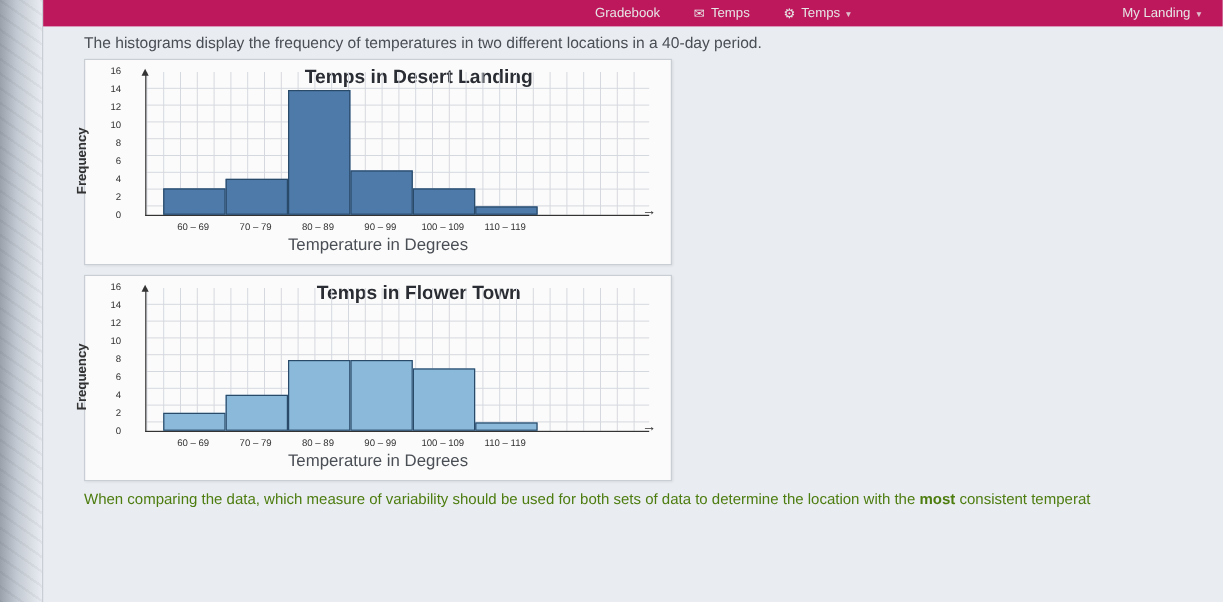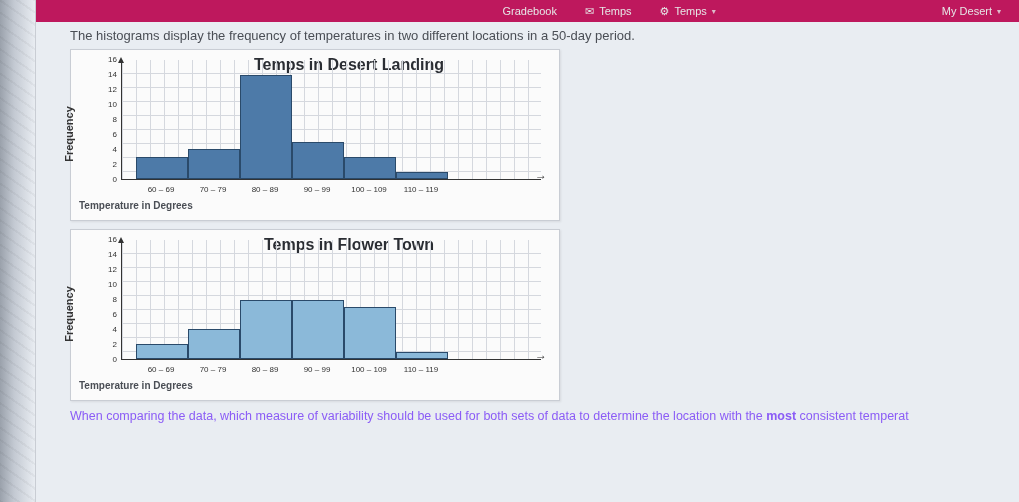--- a/index.html
+++ b/index.html
@@ -78,21 +78,21 @@
     position: absolute;
     left: 22px;
     top: 6px;
     bottom: 34px;
     width: 18px;
     font-size: 8px;
     color: #333;
   }
   .y-ticks span {
     position: absolute;
-    right: 2px;
+    right: 18px;
     transform: translateY(50%);
     line-height: 1;
   }
   .bars {
     position: absolute;
     left: 0; right: 0; bottom: 0;
     height: 100%;
     display: flex;
     align-items: flex-end;
     padding-left: 14px;
@@ -107,38 +107,39 @@
     left: 42px; right: 10px; bottom: 20px;
     display: flex;
     padding-left: 14px;
     font-size: 8px;
     color: #333;
   }
   .x-ticks span { width: 52px; text-align: center; white-space: nowrap; margin-top: 41px; }
   .x-axis-label {
     position: absolute;
     left: 0; right: 0; bottom: 3px;
-    font-size: 10px;
-    font-weight: bold;
+    text-align: center;
+    font-size: 14px;
+    font-weight: normal;
   }
   .arrow-right {
     position: absolute;
     right: -6px; bottom: -3px;
     font-size: 12px;
     color: #333;
   }
   .arrow-up {
     position: absolute;
     left: -4px; top: -8px;
     font-size: 12px;
     color: #333;
   }
   .question {
     font-size: 12.5px;
-    color: #8b5cf6;
+    color: #4d7c0f;
     margin-top: 6px;
     white-space: nowrap;
     overflow: hidden;
   }
   .question b { font-weight: bold; }
   .left-binding {
     position: absolute;
     left: 0; top: 0; bottom: 0;
     width: 36px;
     background: linear-gradient(to right, #9aa1ab 0%, #c3c9d2 40%, #e9edf2 100%);
@@ -165,28 +166,28 @@
     <span>✉</span>
     <span>Temps</span>
   </div>
   <div class="item">
     <span>⚙</span>
     <span>Temps</span>
     <span class="caret">▾</span>
   </div>
   <div class="spacer"></div>
   <div class="item">
-    <span>My Desert</span>
+    <span>My Landing</span>
     <span class="caret">▾</span>
   </div>
 </div>
 
 <div class="content">
 
-  <div class="intro">The histograms display the frequency of temperatures in two different locations in a 50-day period.</div>
+  <div class="intro">The histograms display the frequency of temperatures in two different locations in a 40-day period.</div>
 
   <div class="chart-panel">
     <div class="chart-wrap">
       <div class="chart-title">Temps in Desert Landing</div>
       <div class="y-axis-label">Frequency</div>
       <div class="y-ticks">
           <span style="bottom: 0%;">0</span>
           <span style="bottom: 12.5%;">2</span>
           <span style="bottom: 25%;">4</span>
           <span style="bottom: 37.5%;">6</span>

